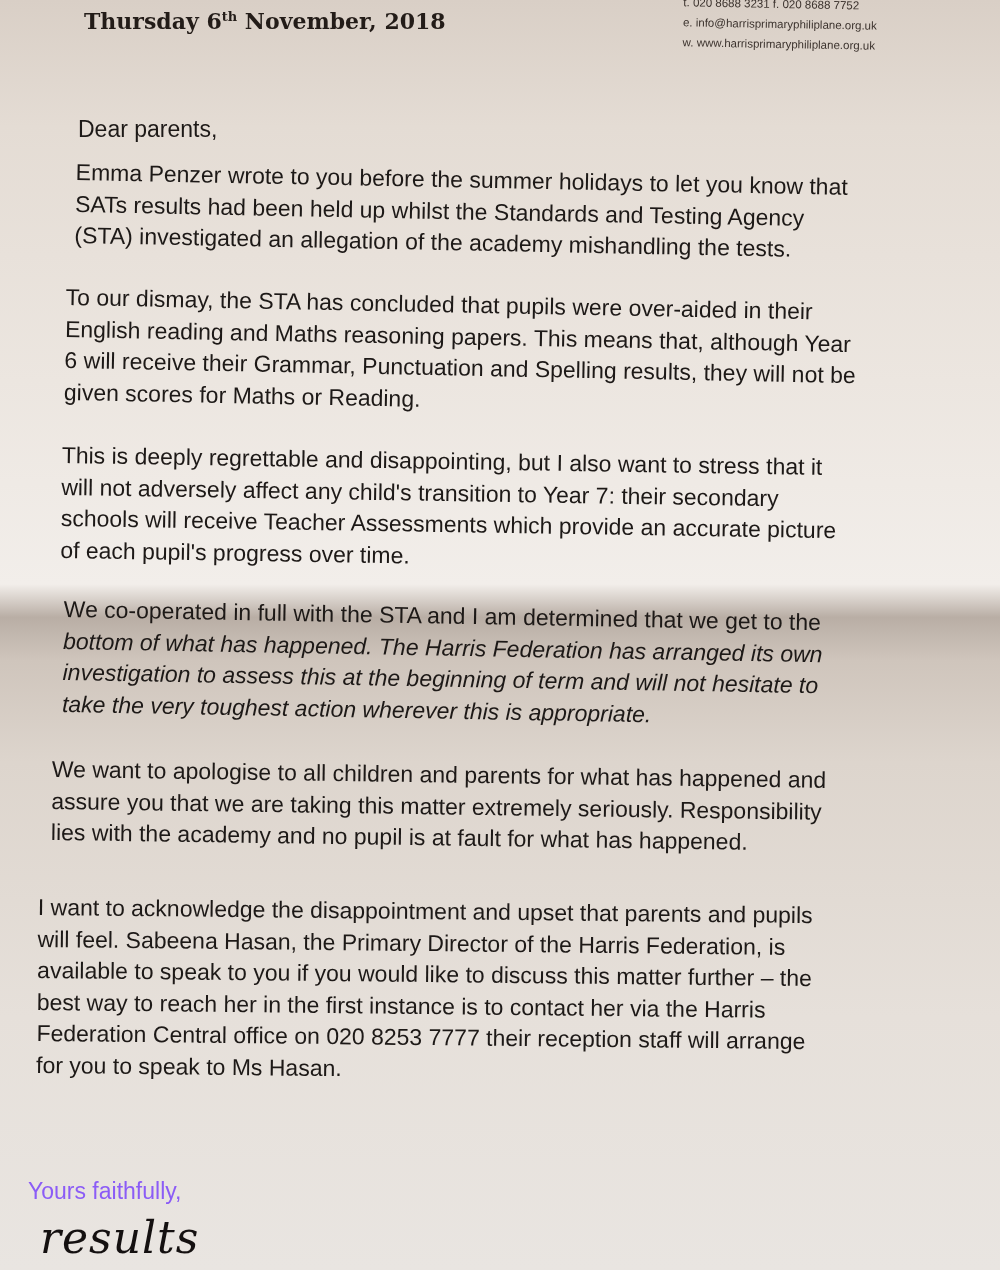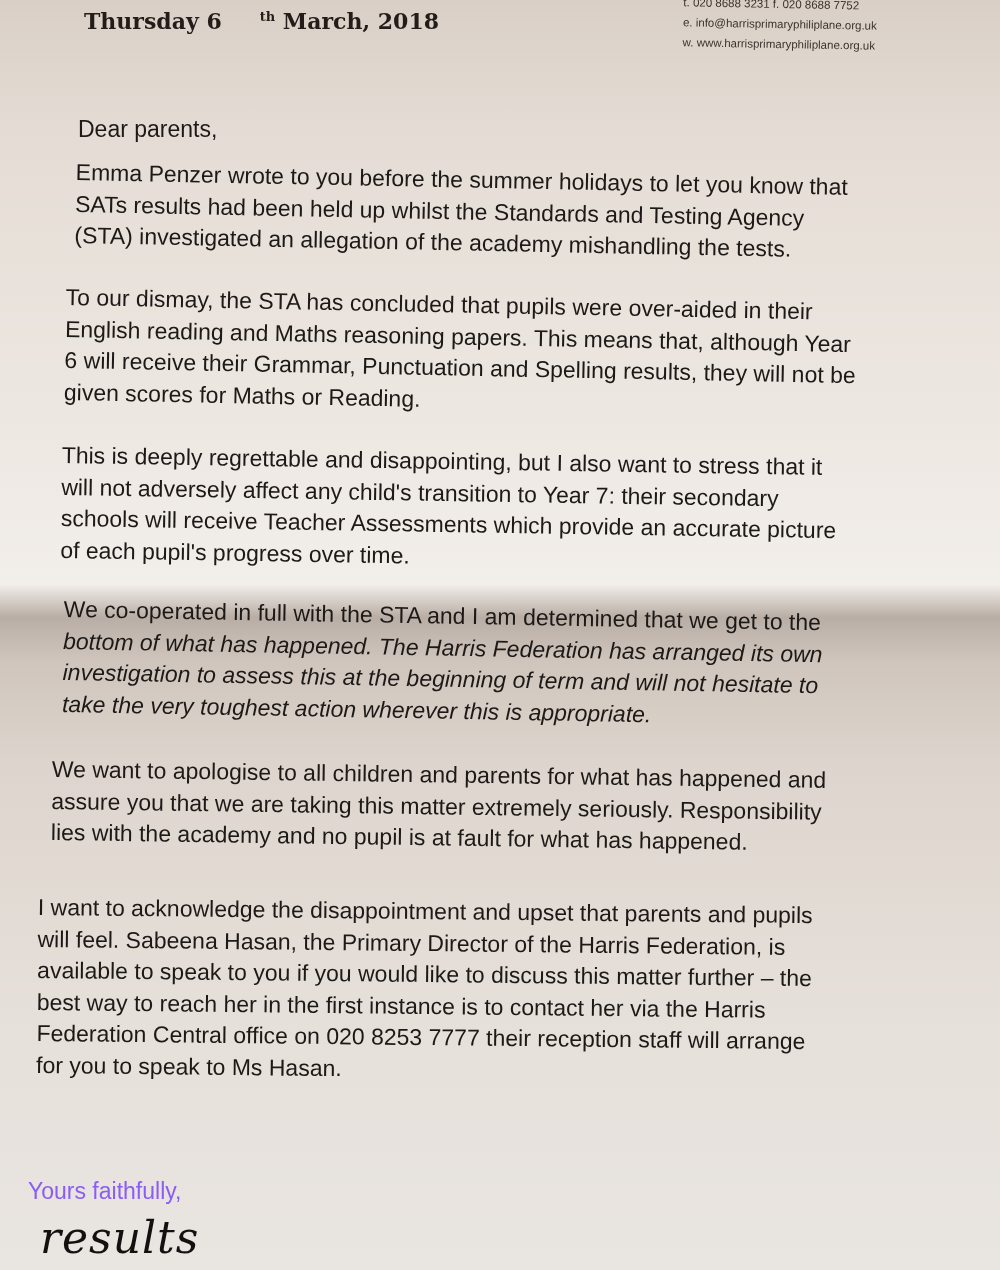--- a/index.html
+++ b/index.html
@@ -4,41 +4,41 @@
 <style>
   html, body { margin:0; padding:0; }
   body {
     width:1000px; height:1270px; overflow:hidden; position:relative;
     font-family: "Liberation Sans", sans-serif;
     background: linear-gradient(180deg, #d9cfc6 0%, #e4dcd4 10%, #ece6e0 30%, #f2eeea 46%, #b9aea5 48.6%, #cfc5bc 52%, #ddd5cd 60%, #e6e0da 80%, #e9e5e1 100%);
     color:#1f1b19;
   }
   .page { position:absolute; inset:0; }
   .date { position:absolute; left:84px; top:8px; font-family:"DejaVu Serif", serif; font-weight:bold; font-size:22px; color:#231c18; }
-  .date sup { font-size:13px;margin-left:38px; }
+  .date sup { font-size:13px; }
   .contact { position:absolute; left:683px; top:-6px; font-size:11.5px; color:#3b322d; line-height:20px; transform:rotate(1deg); }
   .para { position:absolute; font-size:23px; line-height:31.5px; color:#1d1917; width:900px; }
   .p-greet { left:78px; top:78px;margin-top:36px; }
   .p1 { left:76px; top:157px; transform:rotate(1.1deg); transform-origin:left top; width:880px; }
   .p2 { left:66px; top:282px; transform:rotate(1.1deg); transform-origin:left top; width:900px; }
   .p3 { left:62px; top:440px; transform:rotate(0.9deg); transform-origin:left top; width:890px; }
   .p4 { left:64px; top:594px; transform:rotate(1deg); transform-origin:left top; width:860px; }
   .p5 { left:52px; top:754px; transform:rotate(0.8deg); transform-origin:left top; width:900px; }
   .p6 { left:38px; top:892px; transform:rotate(0.6deg); transform-origin:left top; width:920px; }
   .closing { position:absolute; left:28px; top:1178px; font-size:23px; color:#8b5cf6; }
   .signature { position:absolute; left:40px; top:1212px; font-family:"DejaVu Serif", serif; font-style:italic; font-size:44px; color:#141010; letter-spacing:1px; }
   .line { display:block; white-space:nowrap; }
   .it { font-style:italic; }
 </style>
 </head>
 <body>
 
 <div class="page">
 
-  <div class="date"><span>Thursday 6</span><sup>th</sup><span> March, 2018</span></div>
+  <div class="date"><span>Thursday 6</span><sup>th</sup><span> November, 2018</span></div>
 
   <div class="contact">
     <span class="line">t. 020 8688 3231    f. 020 8688 7752</span>
     <span class="line">e. info@harrisprimaryphiliplane.org.uk</span>
     <span class="line">w. www.harrisprimaryphiliplane.org.uk</span>
   </div>
 
   <div class="para p-greet">Dear parents,</div>
 
   <div class="para p1">

